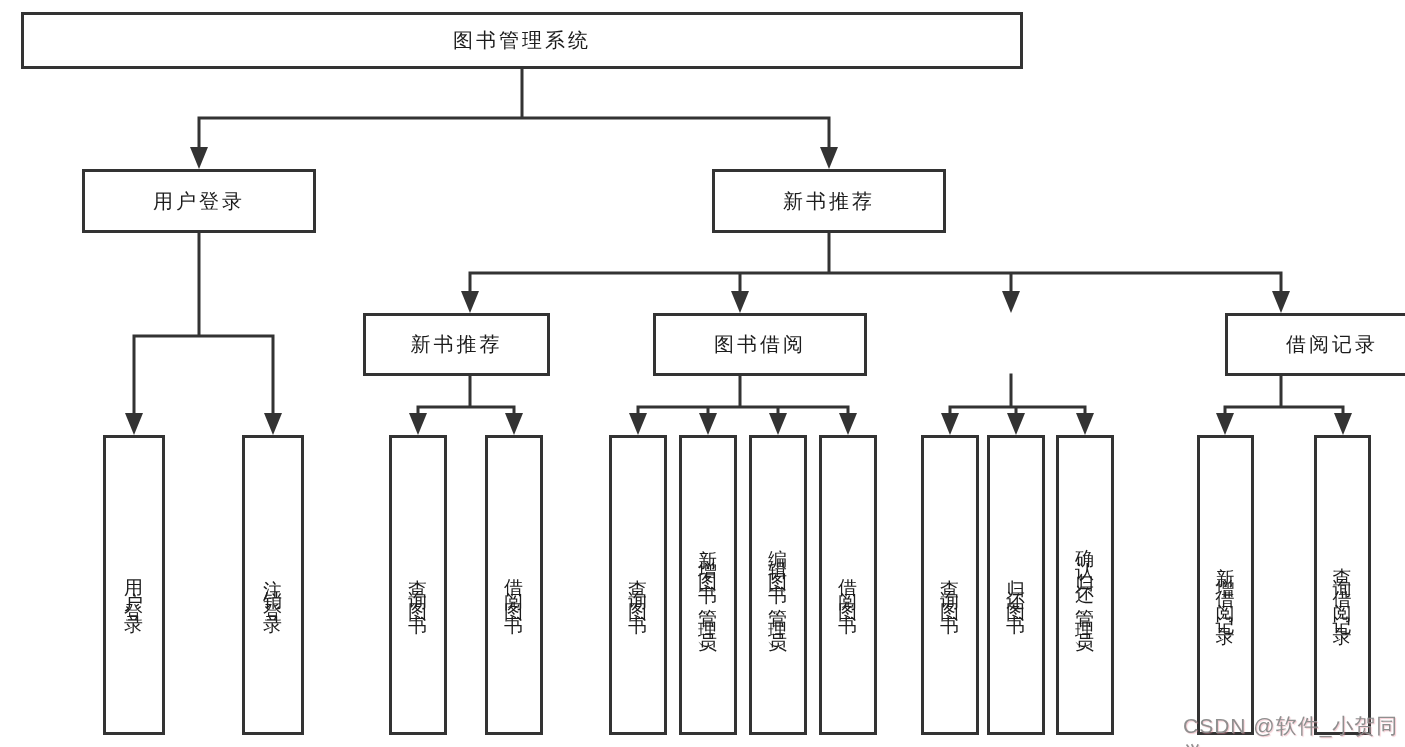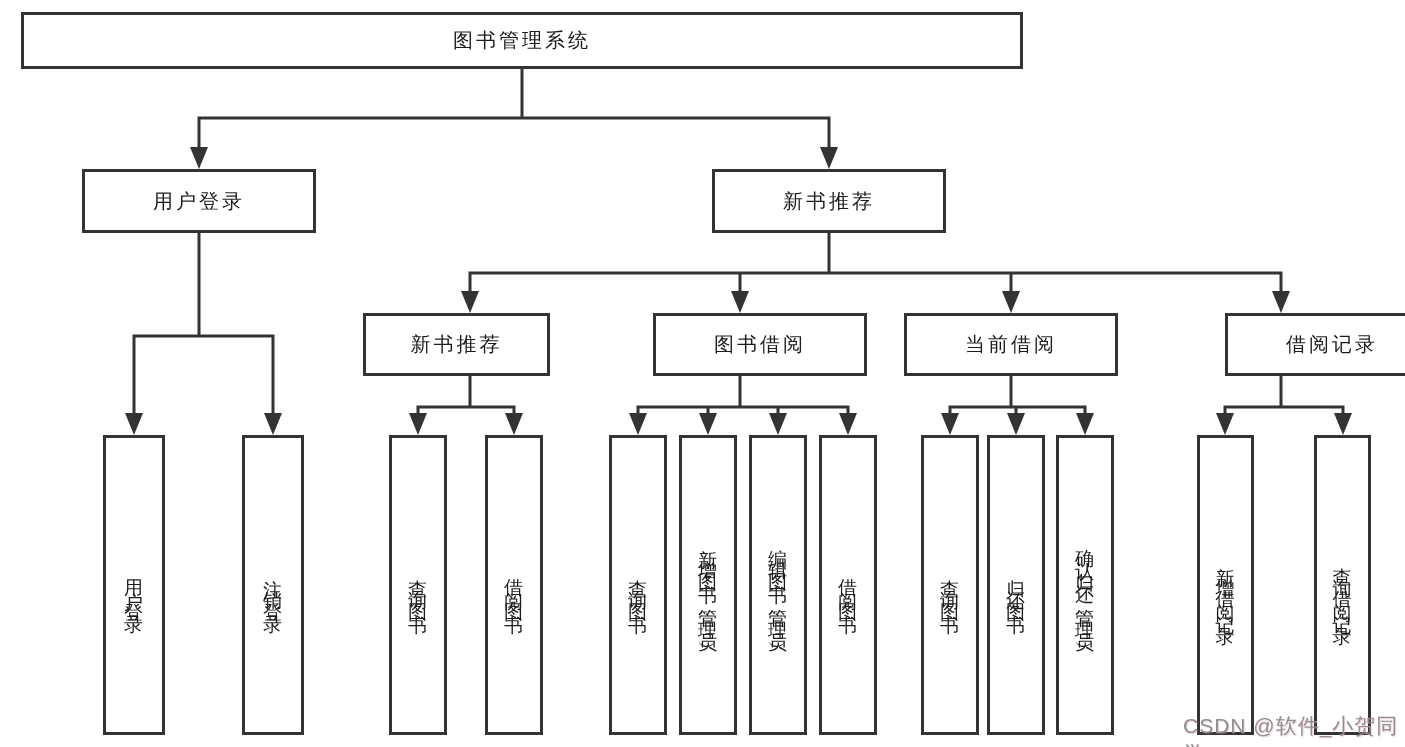--- a/index.html
+++ b/index.html
@@ -60,21 +60,20 @@
     </g>
   </svg>
 
   <div class="box" style="left:21px;top:12px;width:1002px;height:57px;">图书管理系统</div>
 
   <div class="box" style="left:82px;top:169px;width:234px;height:64px;">用户登录</div>
   <div class="box" style="left:712px;top:169px;width:234px;height:64px;">新书推荐</div>
 
   <div class="box" style="left:363px;top:313px;width:187px;height:63px;">新书推荐</div>
   <div class="box" style="left:633px;top:313px;width:214px;height:63px;margin-left:20px;">图书借阅</div>
-  <div class="box" style="left:904px;top:313px;width:214px;height:63px;">当前借阅</div>
   <div class="box" style="left:1225px;top:313px;width:214px;height:63px;">借阅记录</div>
 
   <div class="box leaf" style="left:103px;top:435px;width:62px;height:300px;">用户登录</div>
   <div class="box leaf" style="left:242px;top:435px;width:62px;height:300px;">注销登录</div>
 
   <div class="box leaf" style="left:389px;top:435px;width:58px;height:300px;">查询图书</div>
   <div class="box leaf" style="left:485px;top:435px;width:58px;height:300px;">借阅图书</div>
 
   <div class="box leaf" style="left:609px;top:435px;width:58px;height:300px;">查询图书</div>
   <div class="box leaf" style="left:679px;top:435px;width:58px;height:300px;">新增图书（管理员）</div>

